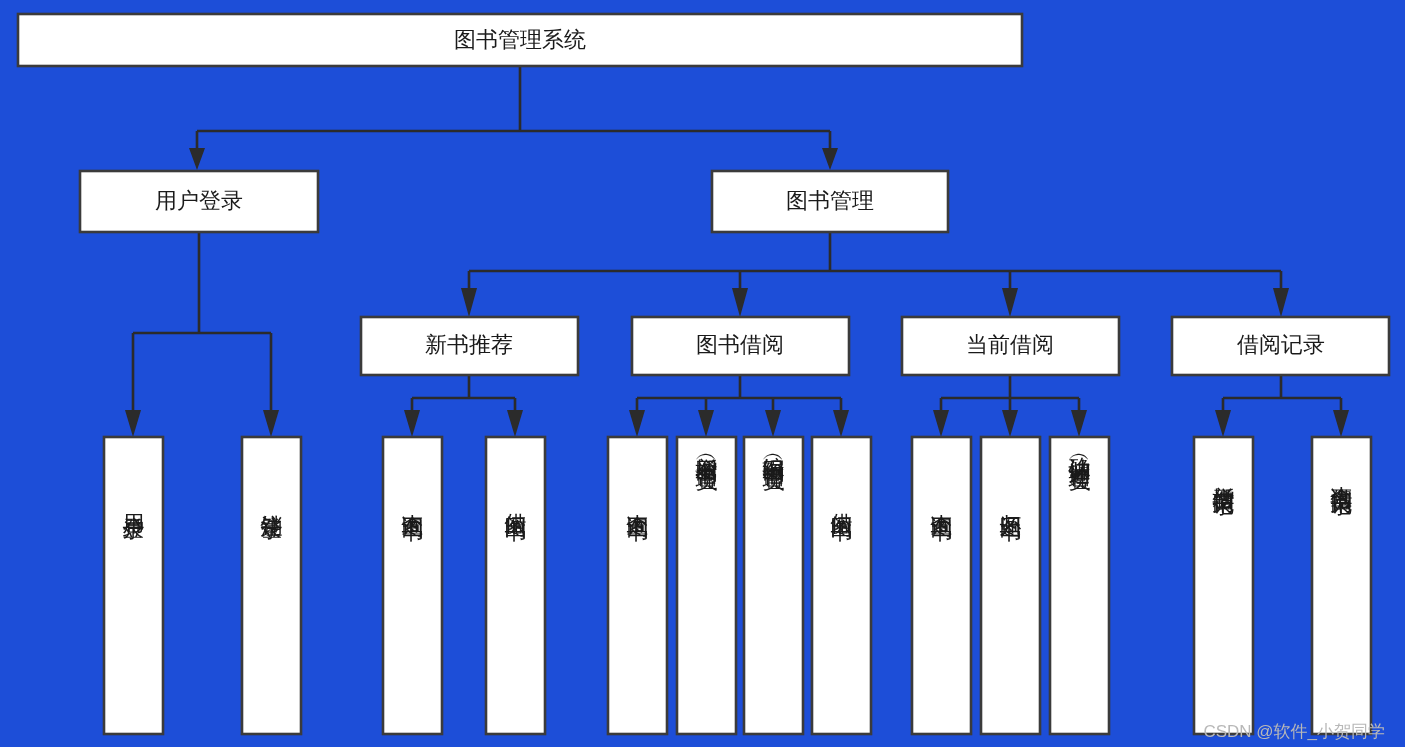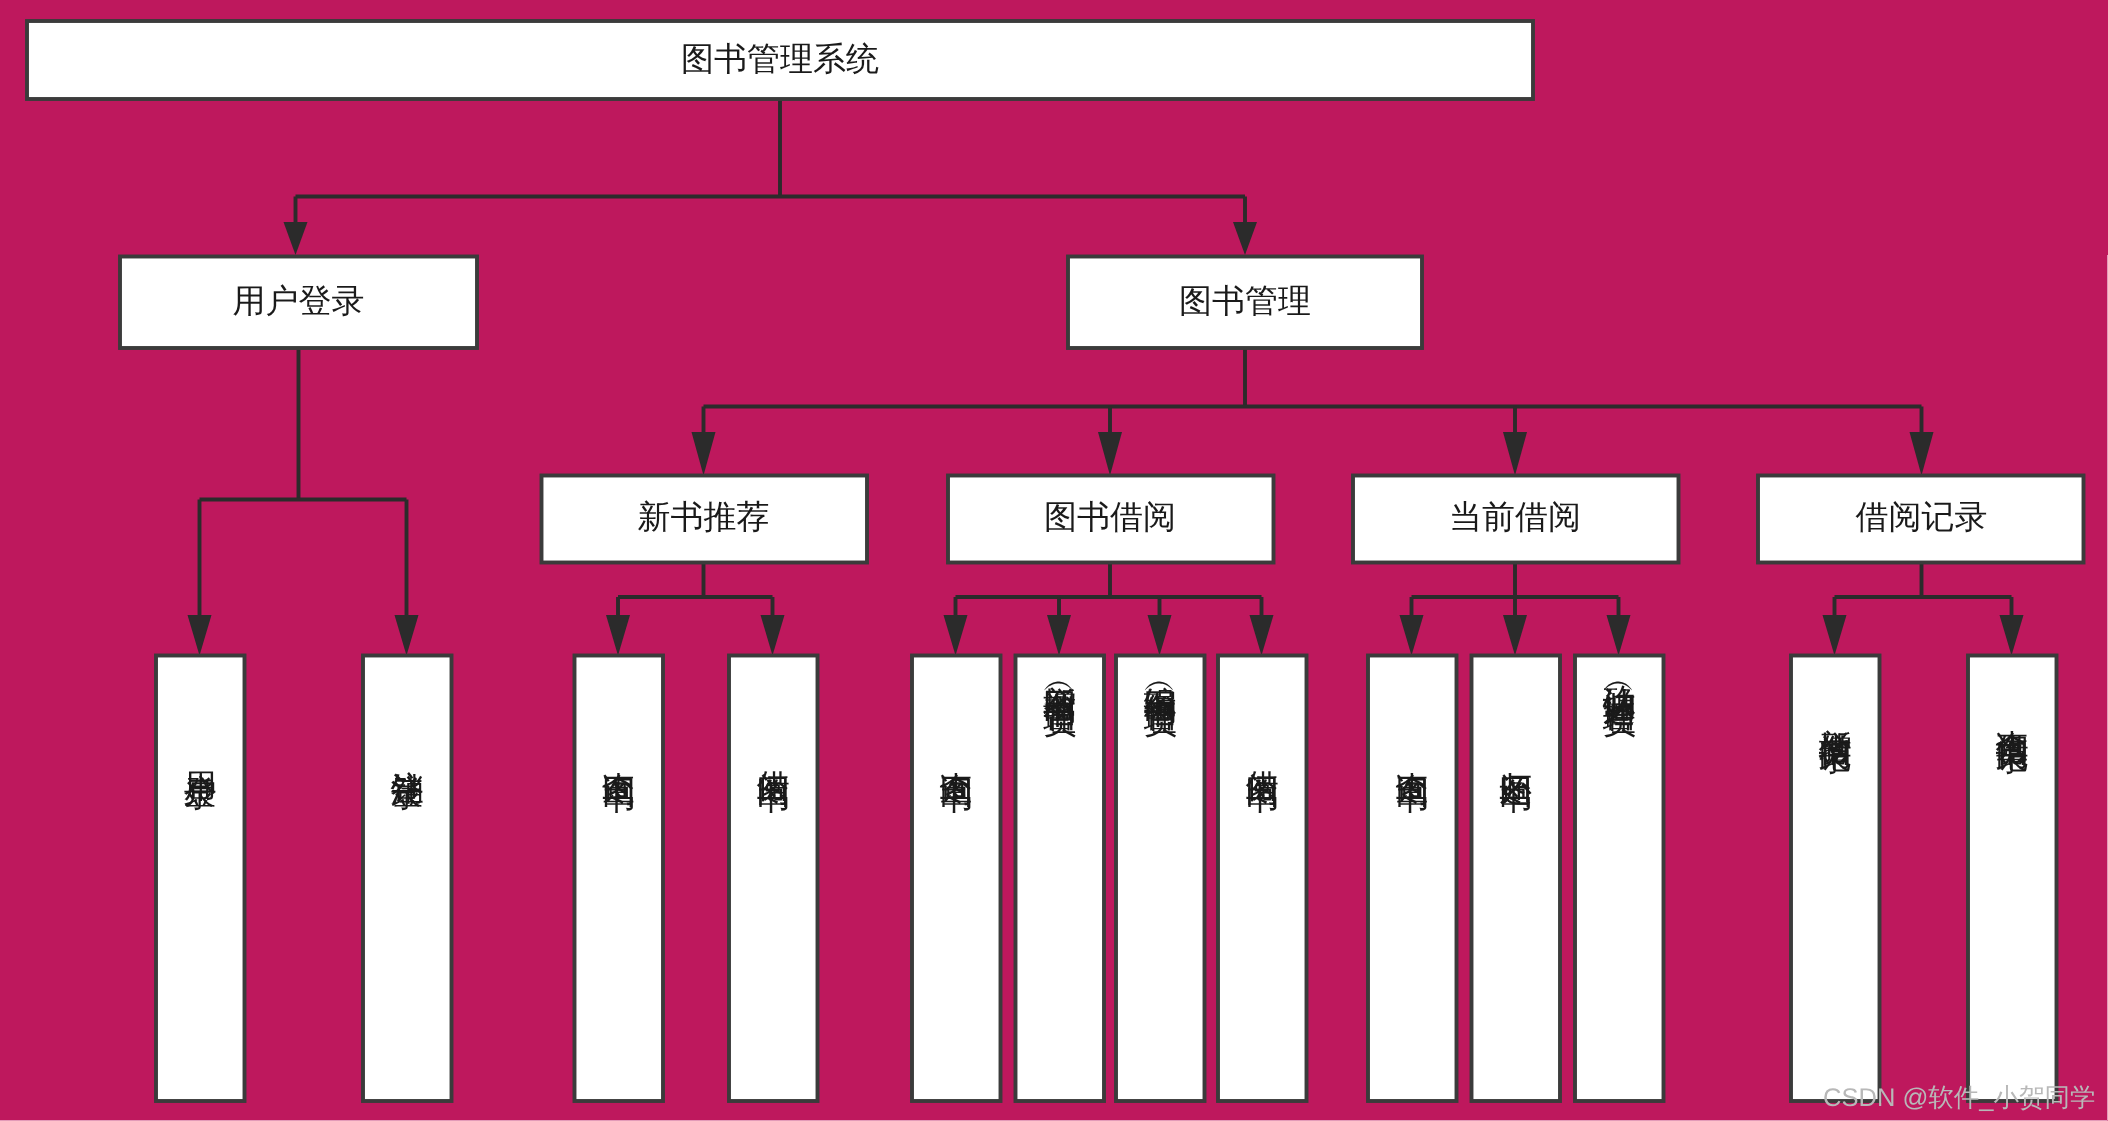--- a/index.html
+++ b/index.html
@@ -8,21 +8,21 @@
     padding: 0;
     background: #ffffff;
   }
   body {
     font-family: "Liberation Sans", "DejaVu Sans", sans-serif;
   }
   #diagram-root {
     position: relative;
     width: 1405px;
     height: 747px;
-    background: #be185d;
+    background: #1d4ed8;
     overflow: hidden;
   }
   svg#tree-svg {
     position: absolute;
     left: 0;
     top: 0;
     width: 1405px;
     height: 747px;
     display: block;
   }
@@ -52,21 +52,21 @@
     font-family: "Liberation Sans", "DejaVu Sans", sans-serif;
     font-size: 22px;
     fill: #1a1a1a;
     writing-mode: vertical-rl;
     text-orientation: upright;
     text-anchor: middle;
     letter-spacing: 2px;
   }
   .watermark-text {
     position: absolute;
-    right: 8px;
+    right: 20px;
     bottom: 4px;
     font-family: "Liberation Sans", "DejaVu Sans", sans-serif;
     font-size: 17px;
     color: #b8b8b8;
     white-space: nowrap;
     user-select: none;
     pointer-events: none;
   }
 </style>
 </head>

